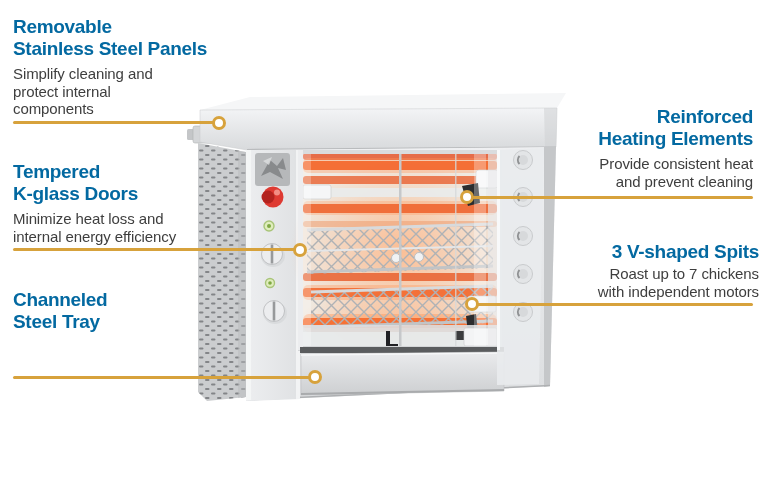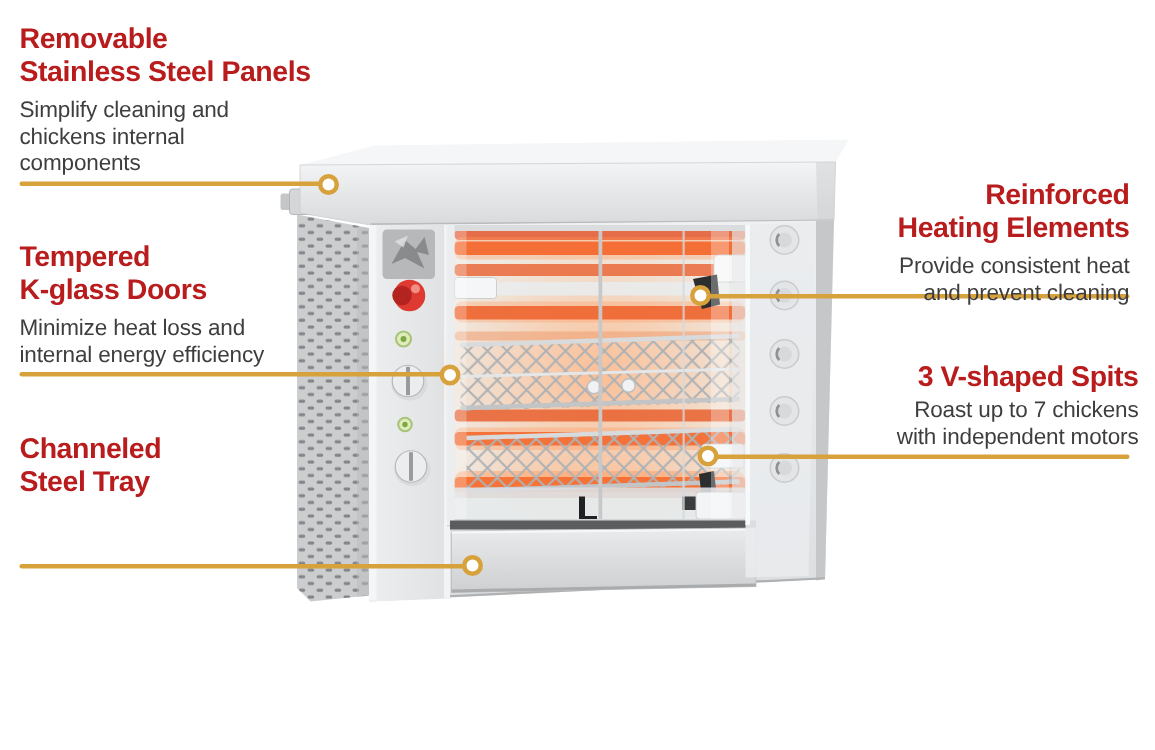--- a/index.html
+++ b/index.html
@@ -6,32 +6,32 @@
   #stage{
     position:relative;width:770px;height:500px;overflow:hidden;background:#fff;
     font-family:"Liberation Sans",sans-serif;
   }
   #oven-svg{position:absolute;left:0;top:0;z-index:1;}
   .leader{position:absolute;height:3px;background:#D7A23C;z-index:2;border-radius:2px;}
   .dot{position:absolute;width:8px;height:8px;border:3px solid #D7A23C;background:#fff;border-radius:50%;z-index:3;}
   .callout{position:absolute;z-index:4;}
   .callout h2{
     margin:0;font-size:19px;line-height:22px;font-weight:700;letter-spacing:-0.3px;
-    color:#b91c1c;white-space:pre-line;
+    color:#0369a1;white-space:pre-line;
   }
   .callout p{
     margin:5px 0 0;font-size:15px;line-height:17.5px;letter-spacing:-0.1px;
     color:#3E3E3E;white-space:pre-line;
   }
   .left-align{text-align:left;}
   .right-align{text-align:right;}
   .c1{left:13px;top:16px;width:235px;}
   .c2{left:13px;top:161px;width:235px;}
   .c3{left:13px;top:289px;width:235px;}
-  .c4{right:17px;top:120px;width:230px;}
+  .c4{right:17px;top:106px;width:230px;}
   .c5{right:11px;top:241px;width:240px;}
   .c5 p{margin-top:2px;}
   .l1{left:13px;top:121px;width:207px;}
   .l2{left:13px;top:248px;width:288px;}
   .l3{left:13px;top:376px;width:303px;}
   .l4{left:467px;top:196px;width:286px;}
   .l5{left:472px;top:303px;width:281px;}
   .d1{left:212px;top:116px;}
   .d2{left:293px;top:243px;}
   .d3{left:308px;top:370px;}
@@ -237,21 +237,21 @@
   <div class="dot d1"></div>
   <div class="dot d2"></div>
   <div class="dot d3"></div>
   <div class="dot d4"></div>
   <div class="dot d5"></div>
 
   <section class="callout c1 left-align">
     <h2>Removable
 Stainless Steel Panels</h2>
     <p>Simplify cleaning and
-chickens internal
+protect internal
 components</p>
   </section>
 
   <section class="callout c2 left-align">
     <h2>Tempered
 K-glass Doors</h2>
     <p>Minimize heat loss and
 internal energy efficiency</p>
   </section>
 

